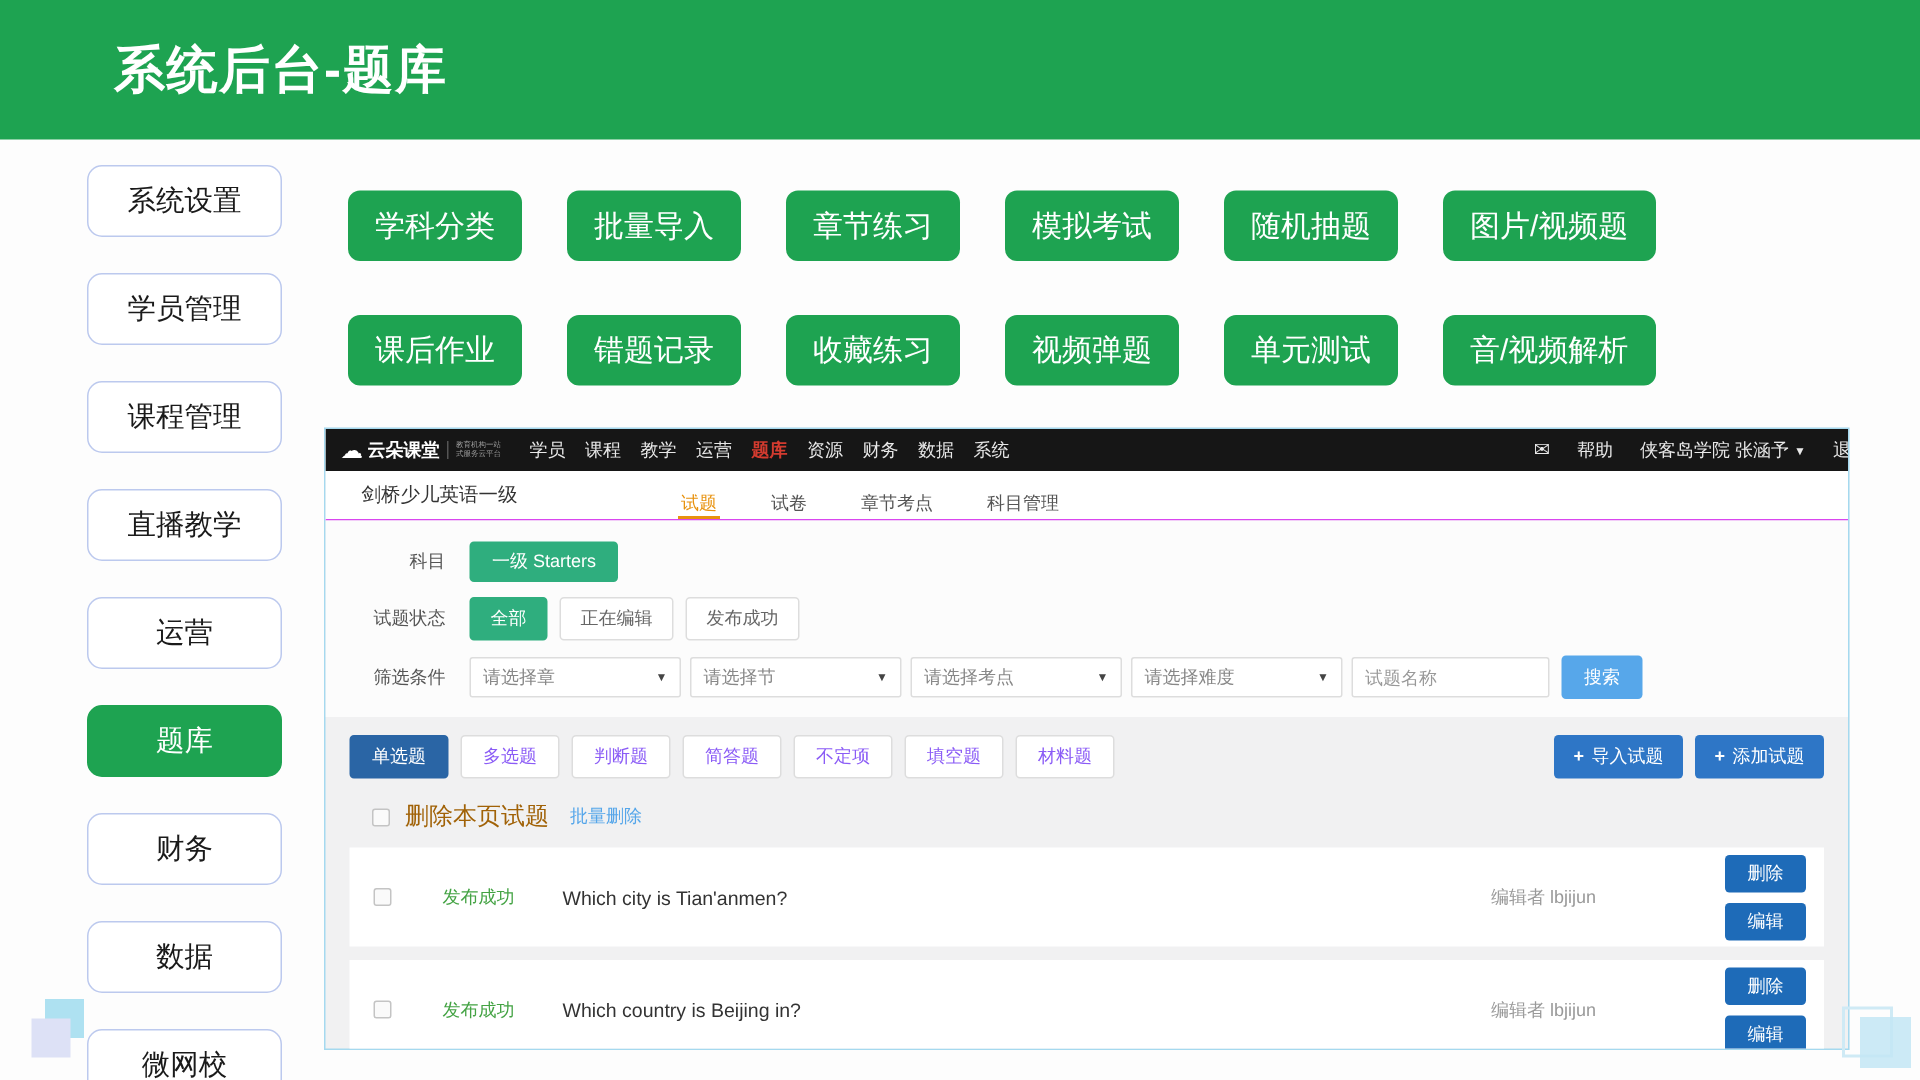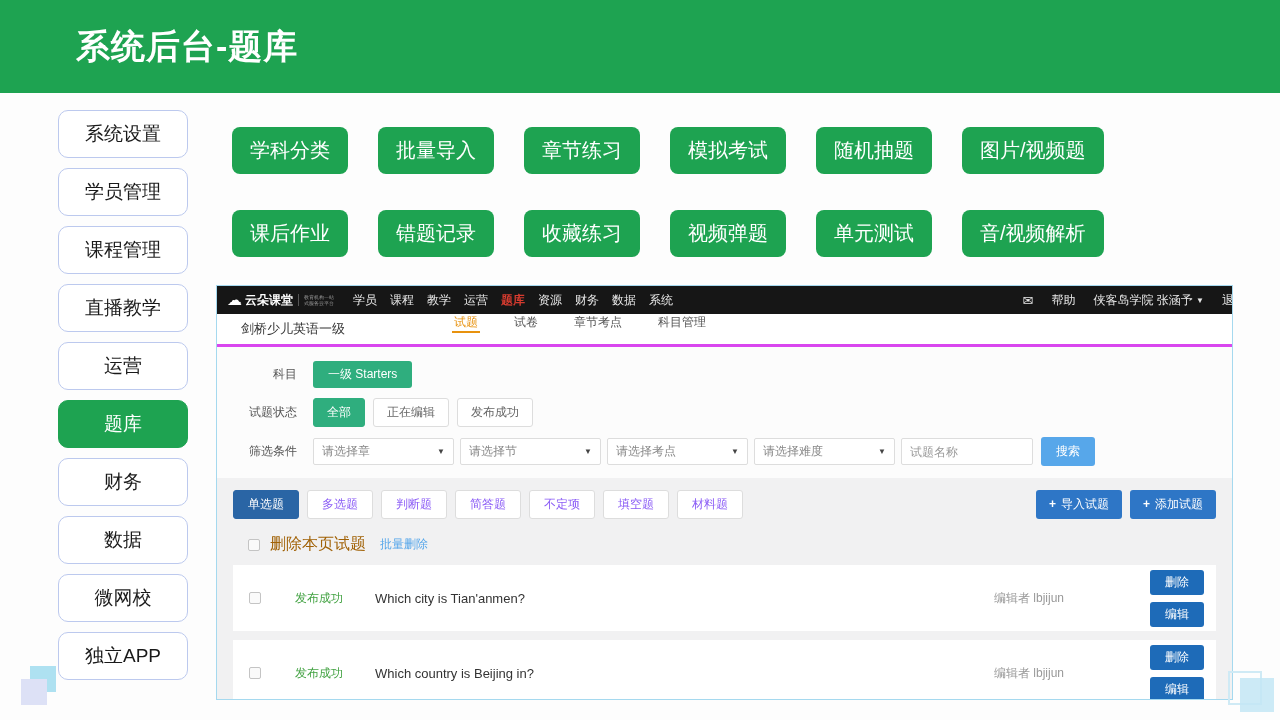--- a/index.html
+++ b/index.html
@@ -5,21 +5,21 @@
   * { margin:0; padding:0; box-sizing:border-box; }
   html,body { width:1280px; height:720px; overflow:hidden; background:#fdfdfd;
     font-family:"Liberation Sans","DejaVu Sans",sans-serif; }
 
   
   .banner { height:93px; background:#1ea351; display:flex; align-items:center; padding-left:76px; }
   .banner h1 { color:#fff; font-size:34px; font-weight:bold; letter-spacing:1px; }
 
   
   .sidebar { position:absolute; left:58px; top:110px; width:130px; }
-  .side-btn { height:48px; margin-bottom:10px; background:#fff; border:1px solid #bcc9ee;
+  .side-btn { height:48px; margin-bottom:24px; background:#fff; border:1px solid #bcc9ee;
     border-radius:10px; display:flex; align-items:center; justify-content:center;
     font-size:19px; color:#1a1a1a; cursor:pointer; }
   .side-btn.active { background:#1ea351; border-color:#1ea351; color:#fff; }
 
   
   .features { position:absolute; left:232px; top:127px; width:990px; }
   .feat-row { display:flex; gap:30px; margin-bottom:36px; }
   .feat-btn { height:47px; padding:0 18px; background:#1ea351; border-radius:8px;
     display:inline-flex; align-items:center; justify-content:center;
     color:#fff; font-size:20px; cursor:pointer; white-space:nowrap; }
@@ -37,22 +37,22 @@
   .logo-tag { border-left:1px solid #555; margin-left:5px; padding-left:5px;
     font-size:5px; line-height:6px; color:#9a9a9a; white-space:nowrap; }
   .nav-items { display:flex; gap:13px; margin-left:8px; }
   .nav-item { color:#e8e8e8; cursor:pointer; white-space:nowrap; }
   .nav-item.red { color:#d43b2f; font-weight:bold; }
   .nav-right { margin-left:auto; display:flex; align-items:center; gap:18px; white-space:nowrap; margin-right:-14px; }
   .mail { font-size:13px; }
   .caret { font-size:8px; vertical-align:1px; }
 
   
-  .subhead { height:33px; background:#fff; border-bottom:3px solid #d946ef;
-    display:flex; align-items:flex-start; flex-shrink:0; }
+  .subhead { height:33px; background:#fff; border-bottom:1px solid #d946ef;
+    display:flex; align-items:flex-end; flex-shrink:0; }
   .course { align-self:center; margin-left:24px; font-size:13px; color:#333; }
   .tabs { display:flex; gap:32px; margin-left:107px; }
   .tab { display:flex; align-items:center; font-size:12px; color:#555; cursor:pointer;
     border-bottom:2px solid transparent; padding:0 2px; }
   .tab.active { color:#e8920e; border-bottom-color:#e8920e; }
 
   
   .filters { background:#fcfcfc; padding:14px 0 12px; flex-shrink:0; }
   .f-row { display:flex; align-items:center; margin-bottom:10px; }
   .f-row:last-child { margin-bottom:0; }

